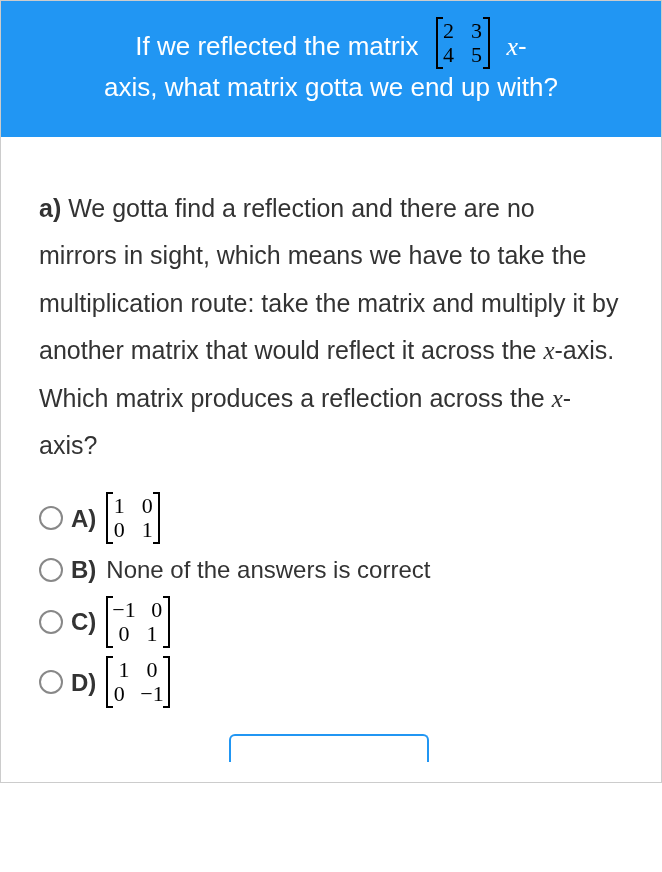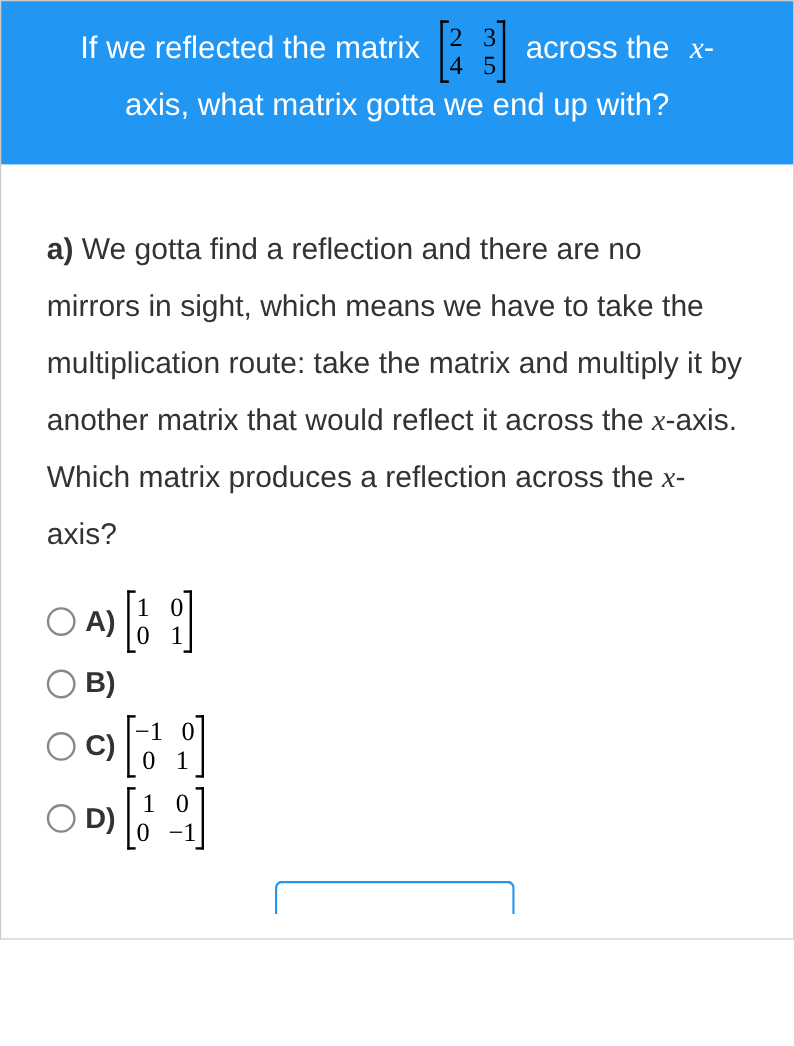--- a/index.html
+++ b/index.html
@@ -17,21 +17,21 @@
   .header {
     background: #2196f3;
     color: #fff;
     padding: 18px 20px 28px 20px;
     font-size: 26px;
     line-height: 1.6;
     text-align: center;
   }
   .header-line {
     display: flex;
-    align-items: flex-start;
+    align-items: flex-end;
     justify-content: center;
     flex-wrap: wrap;
     gap: 17px;
   }
   .matrix {
     display: inline-flex;
     align-items: center;
     color: #000;
     font-family: "Times New Roman", serif;
     position: relative;
@@ -132,21 +132,20 @@
             <span>2</span>
             <span>3</span>
           </span>
           <span class="matrix-row">
             <span>4</span>
             <span>5</span>
           </span>
         </span>
         <span class="bracket-right"></span>
       </span>
-      <span>across the</span>
       <span><span class="italic">x</span><span>-</span></span>
     </div>
     <div>axis, what matrix gotta we end up with?</div>
   </div>
 
   <div class="body">
     <p>
       <span class="part-label">a)</span>
       <span>We gotta find a reflection and there are no mirrors in sight, which means we have to take the multiplication route: take the matrix and multiply it by another matrix that would reflect it across the </span><span class="italic">x</span><span>-axis. Which matrix produces a reflection across the </span><span class="italic">x</span><span>-axis?</span>
     </p>
@@ -168,20 +167,21 @@
               <span>1</span>
             </span>
           </span>
           <span class="bracket-right"></span>
         </span>
       </div>
 
       <div class="choice">
         <span class="radio"></span>
         <span class="choice-label">B)</span>
+        <span class="choice-text">None of the answers is correct</span>
       </div>
 
       <div class="choice">
         <span class="radio"></span>
         <span class="choice-label">C)</span>
         <span class="matrix">
           <span class="bracket-left"></span>
           <span class="matrix-inner">
             <span class="matrix-row">
               <span>−1</span>

